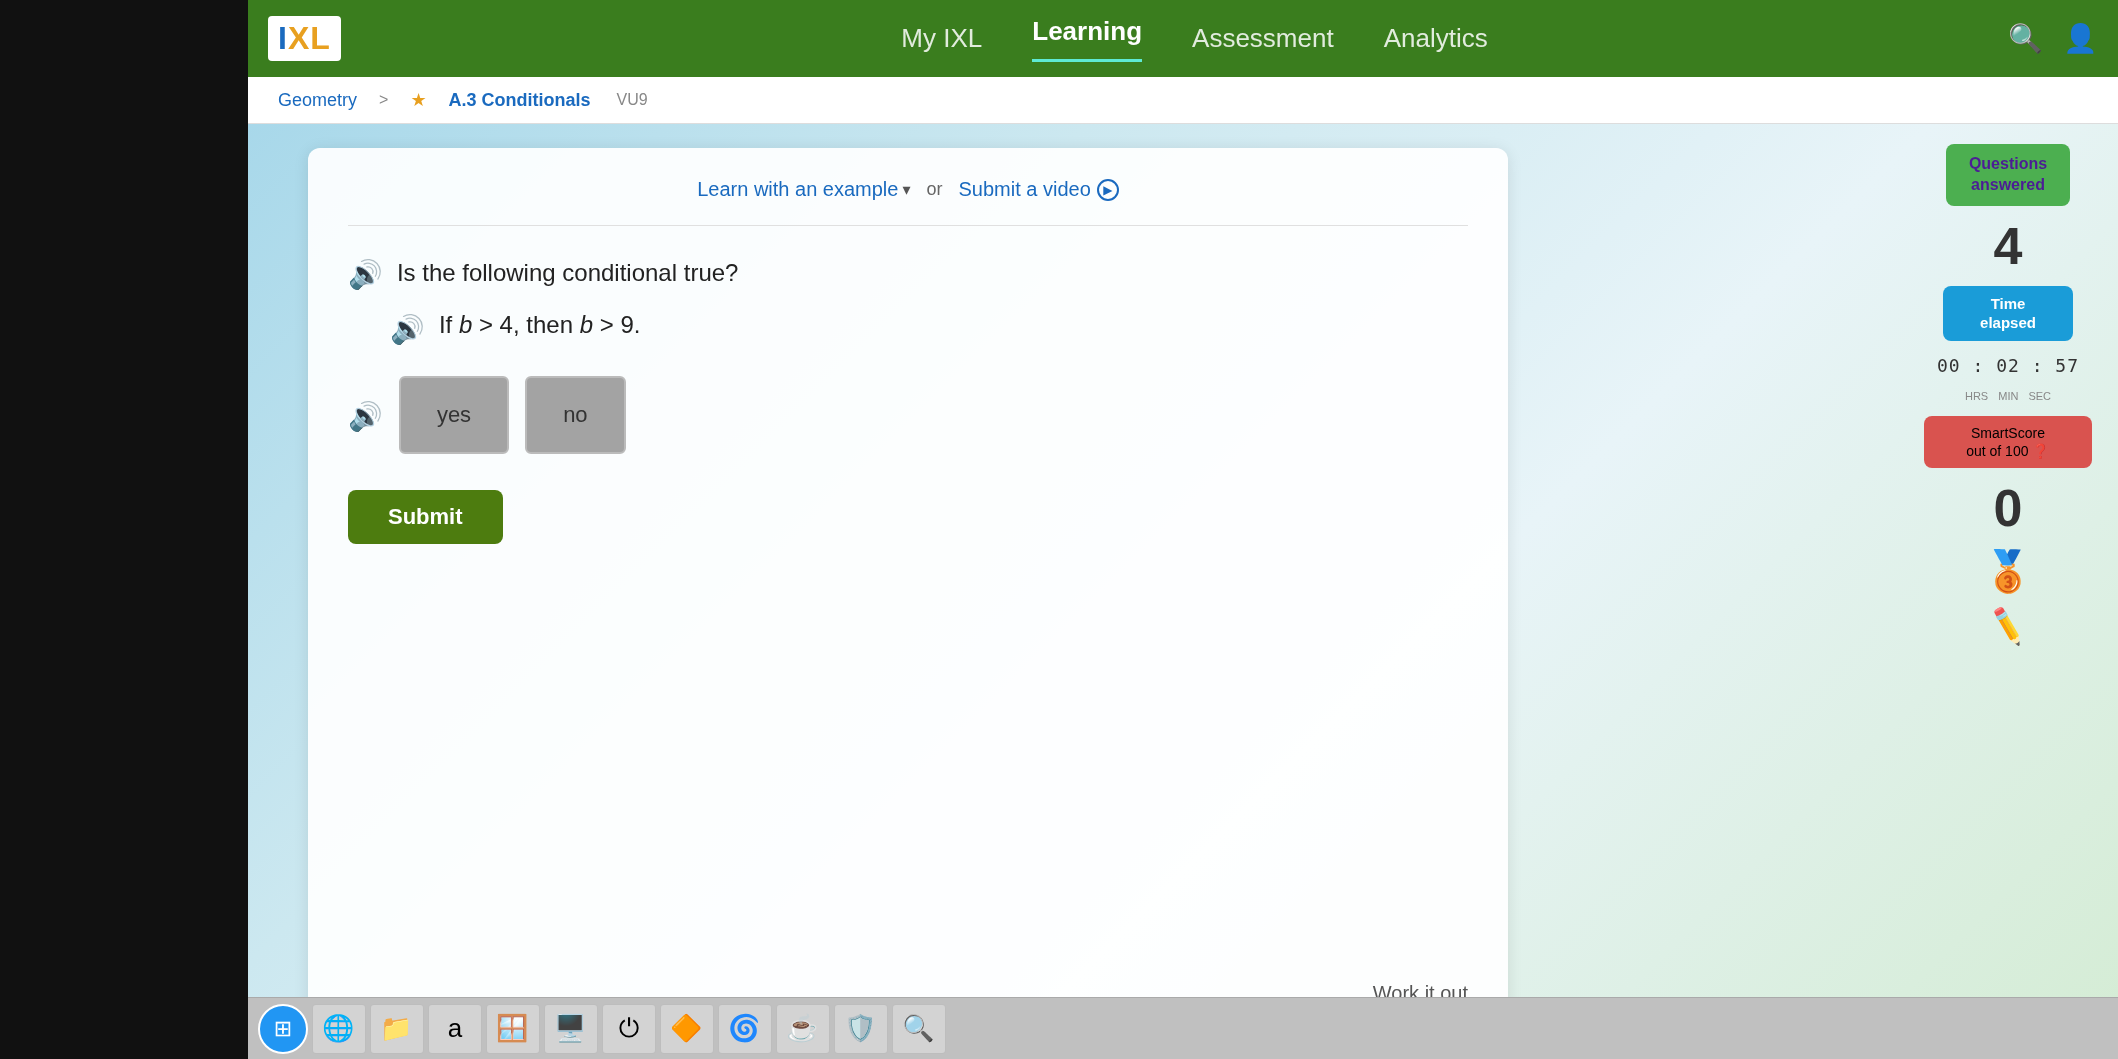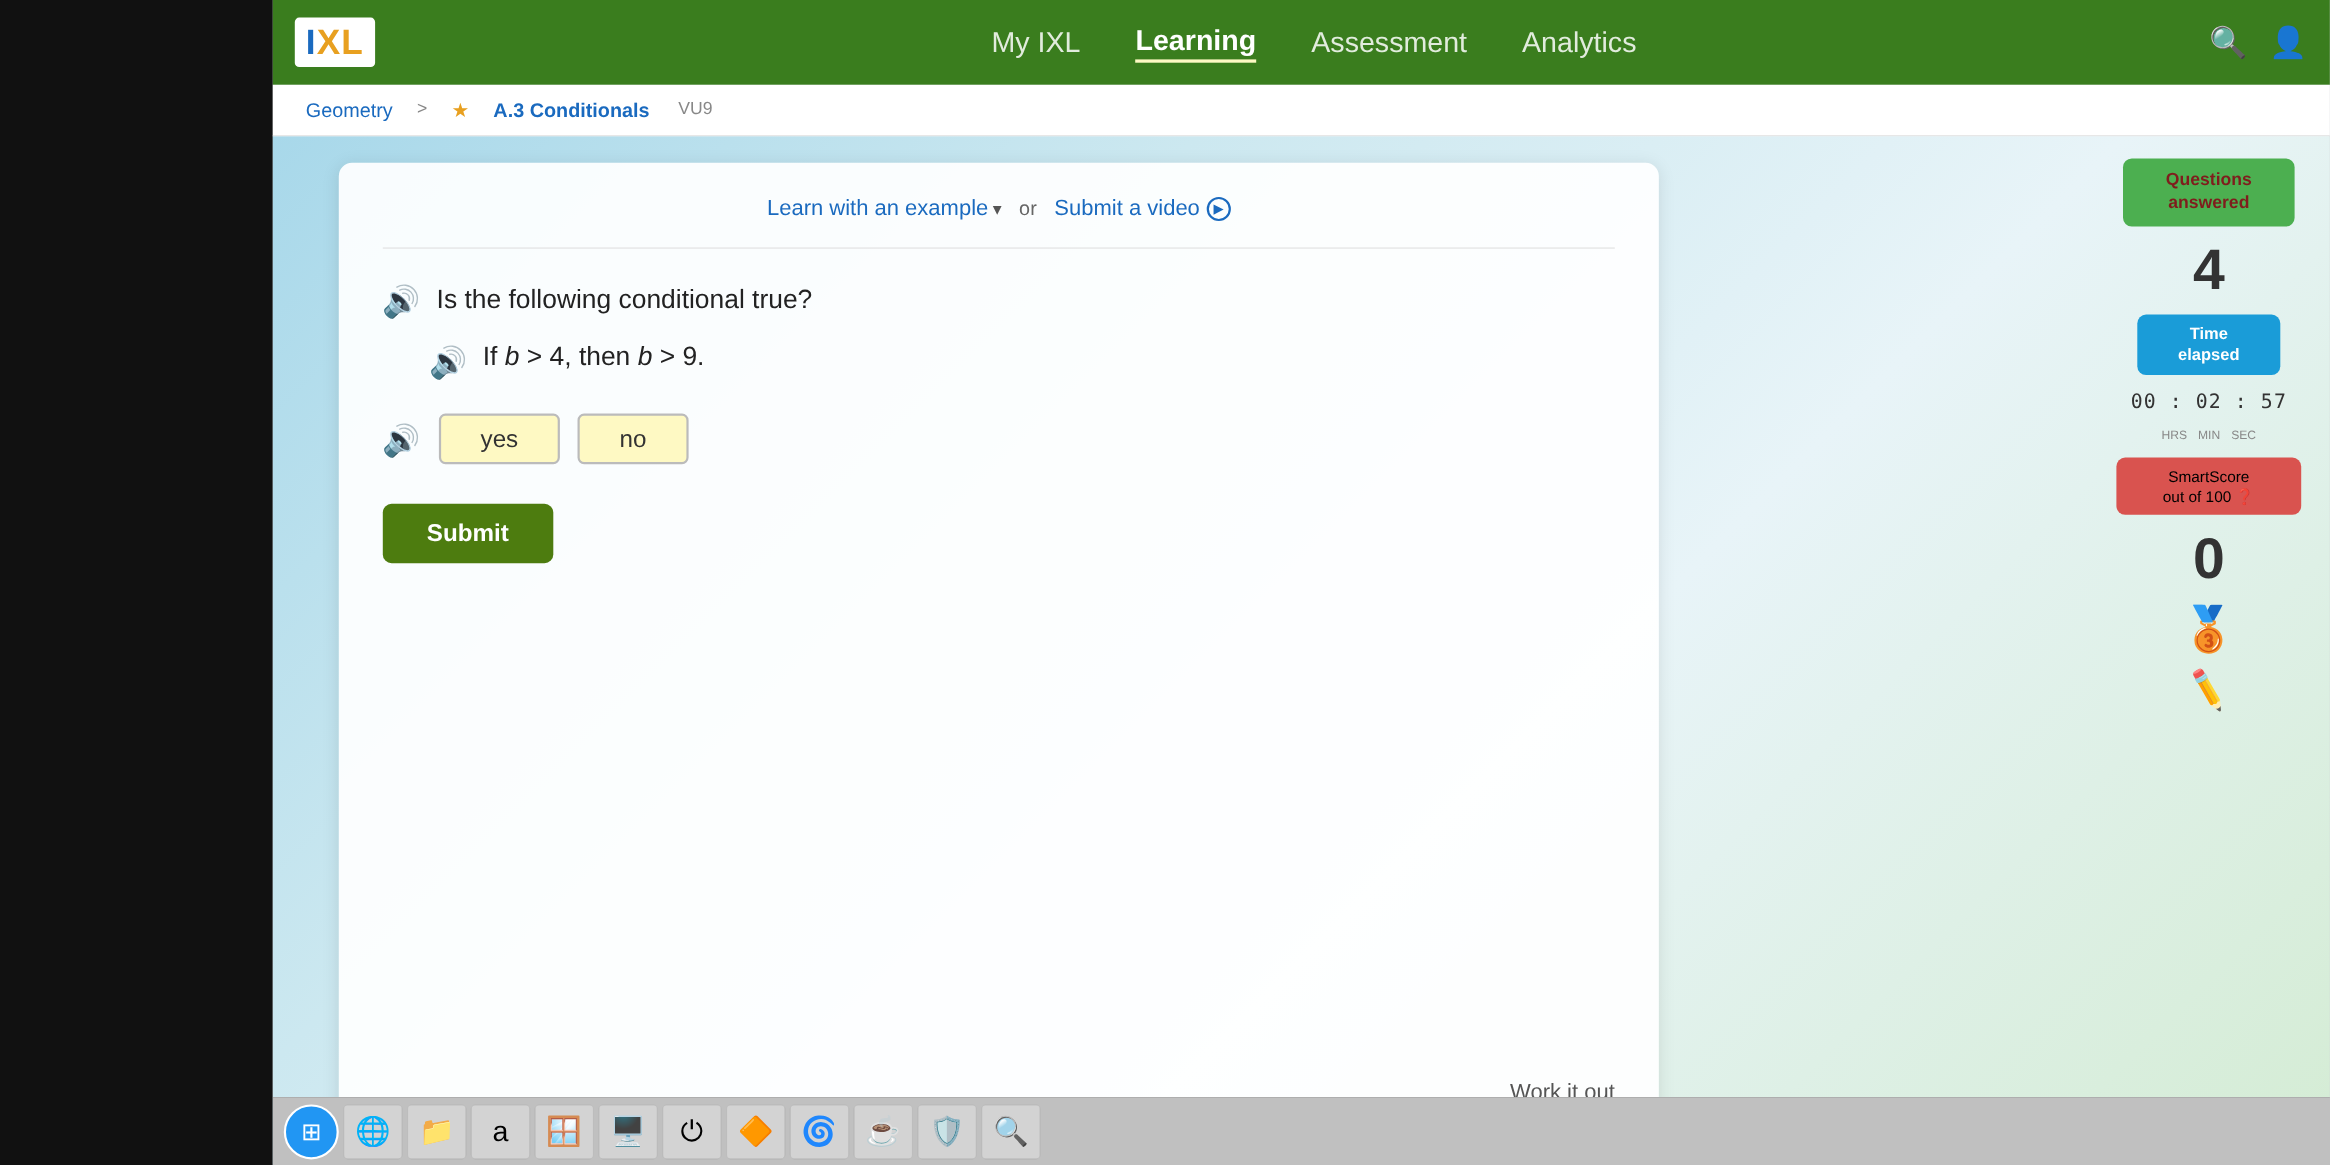--- a/index.html
+++ b/index.html
@@ -60,22 +60,22 @@
       color: rgba(255,255,255,0.85);
       font-size: 26px;
       font-weight: 500;
       cursor: pointer;
       text-decoration: none;
     }
 
     .nav-link.active {
       color: white;
       font-weight: 700;
-      border-bottom: 3px solid #fef9c3;
-      padding-bottom: 2px;
+      border-bottom: 3px solid #5eead4;
+      padding-bottom: 12px;
     }
 
     .nav-icons {
       display: flex;
       gap: 20px;
       align-items: center;
     }
 
     .nav-icon-btn {
       color: white;
@@ -222,23 +222,23 @@
     
     .answer-row {
       display: flex;
       align-items: center;
       gap: 16px;
       margin-bottom: 36px;
     }
 
     .answer-btn {
       border: 2px solid #bbb;
-      background: #fef9c3;
+      background: #a3a3a3;
       border-radius: 6px;
-      padding: 8px 36px;
+      padding: 24px 36px;
       font-size: 22px;
       color: #333;
       cursor: pointer;
       transition: border-color 0.2s, background 0.2s;
     }
 
     
     .submit-btn {
       background: #4d7c0f;
       color: white;
@@ -268,27 +268,27 @@
       display: flex;
       flex-direction: column;
       align-items: center;
       padding: 20px 10px;
       gap: 14px;
       margin-right: 10px;
     }
 
     .questions-answered-box {
       background: #4caf50;
-      color: #7f1d1d;
+      color: #4c1d95;
       border-radius: 8px;
       padding: 10px 4px;
       text-align: center;
       font-size: 16px;
       font-weight: 600;
-      width: 156px;
+      width: 124px;
       line-height: 1.3;
     }
 
     .score-number {
       font-size: 52px;
       font-weight: bold;
       color: #333;
       text-align: center;
       line-height: 1;
     }

